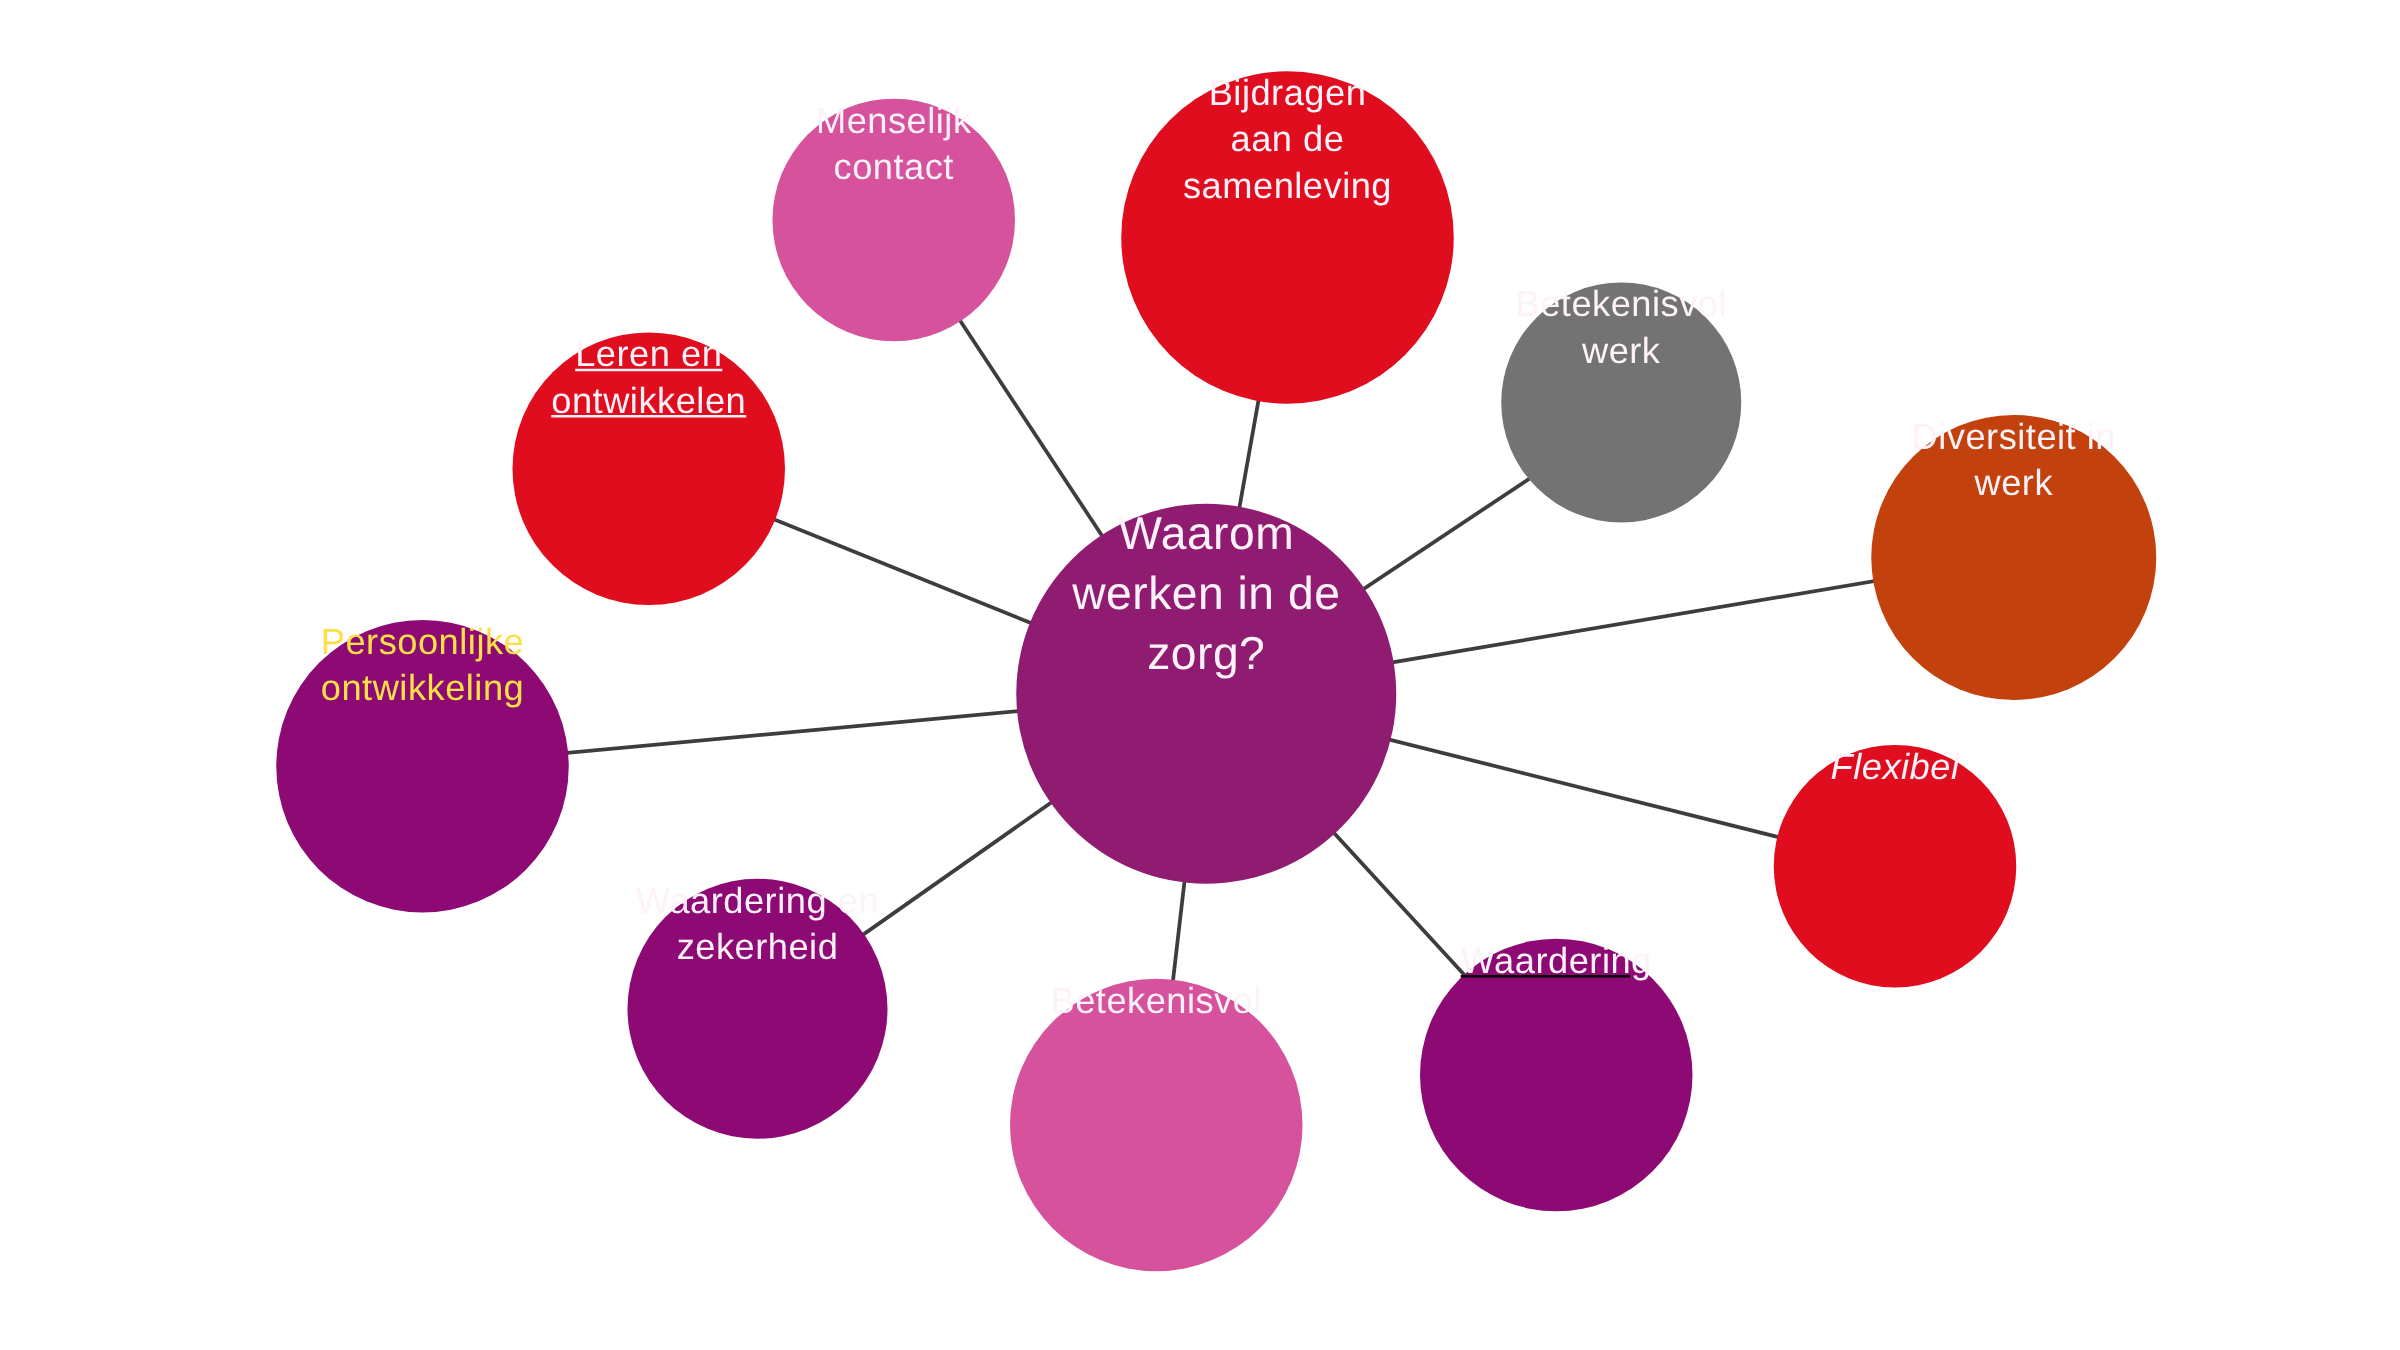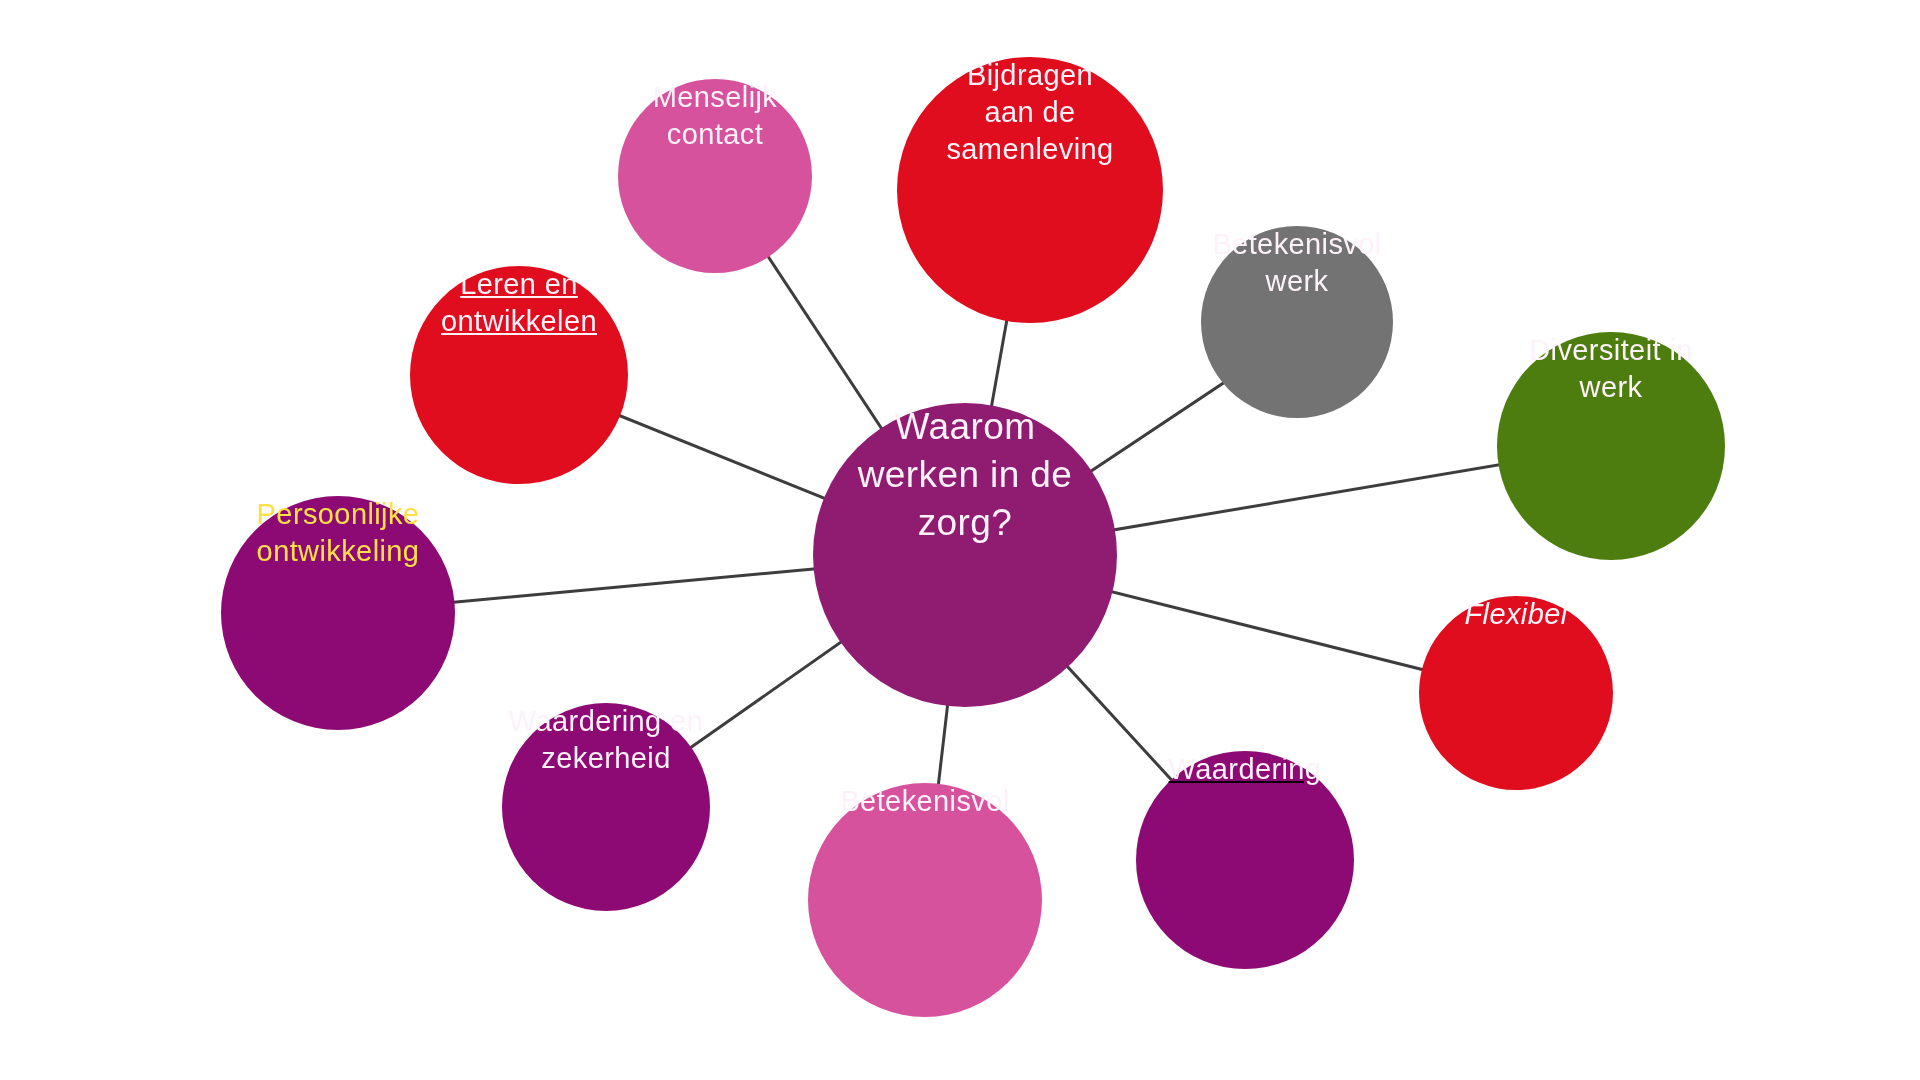--- a/index.html
+++ b/index.html
@@ -73,21 +73,21 @@
       </div>
       <div class="node" style="left: 897px; top: 57px; width: 266px; height: 266px; background: rgb(224, 13, 30);">
         <span class="node-label" style="color: rgb(253, 242, 249);">Bijdragen
 aan de
 samenleving</span>
       </div>
       <div class="node" style="left: 1201px; top: 226px; width: 192px; height: 192px; background: #737373;">
         <span class="node-label" style="color: rgb(253, 242, 249);">Betekenisvol
 werk</span>
       </div>
-      <div class="node" style="left: 1497px; top: 332px; width: 228px; height: 228px; background: #4d7c0f;">
+      <div class="node" style="left: 1497px; top: 332px; width: 228px; height: 228px; background: #c2410c;">
         <span class="node-label" style="color: rgb(253, 242, 249);">Diversiteit in
 werk</span>
       </div>
       <div class="node" style="left: 1419px; top: 596px; width: 194px; height: 194px; background: rgb(224, 13, 30);">
         <span class="node-label" style="color: rgb(253, 242, 249); font-style: italic;">Flexibel</span>
       </div>
       <div class="node" style="left: 1136px; top: 751px; width: 218px; height: 218px; background: rgb(141, 10, 116); text-decoration: underline;">
         <span class="node-label" style="color: rgb(253, 242, 249);">Waardering</span>
       </div>
       <div class="node" style="left: 808px; top: 783px; width: 234px; height: 234px; background: rgb(214, 82, 156);">

